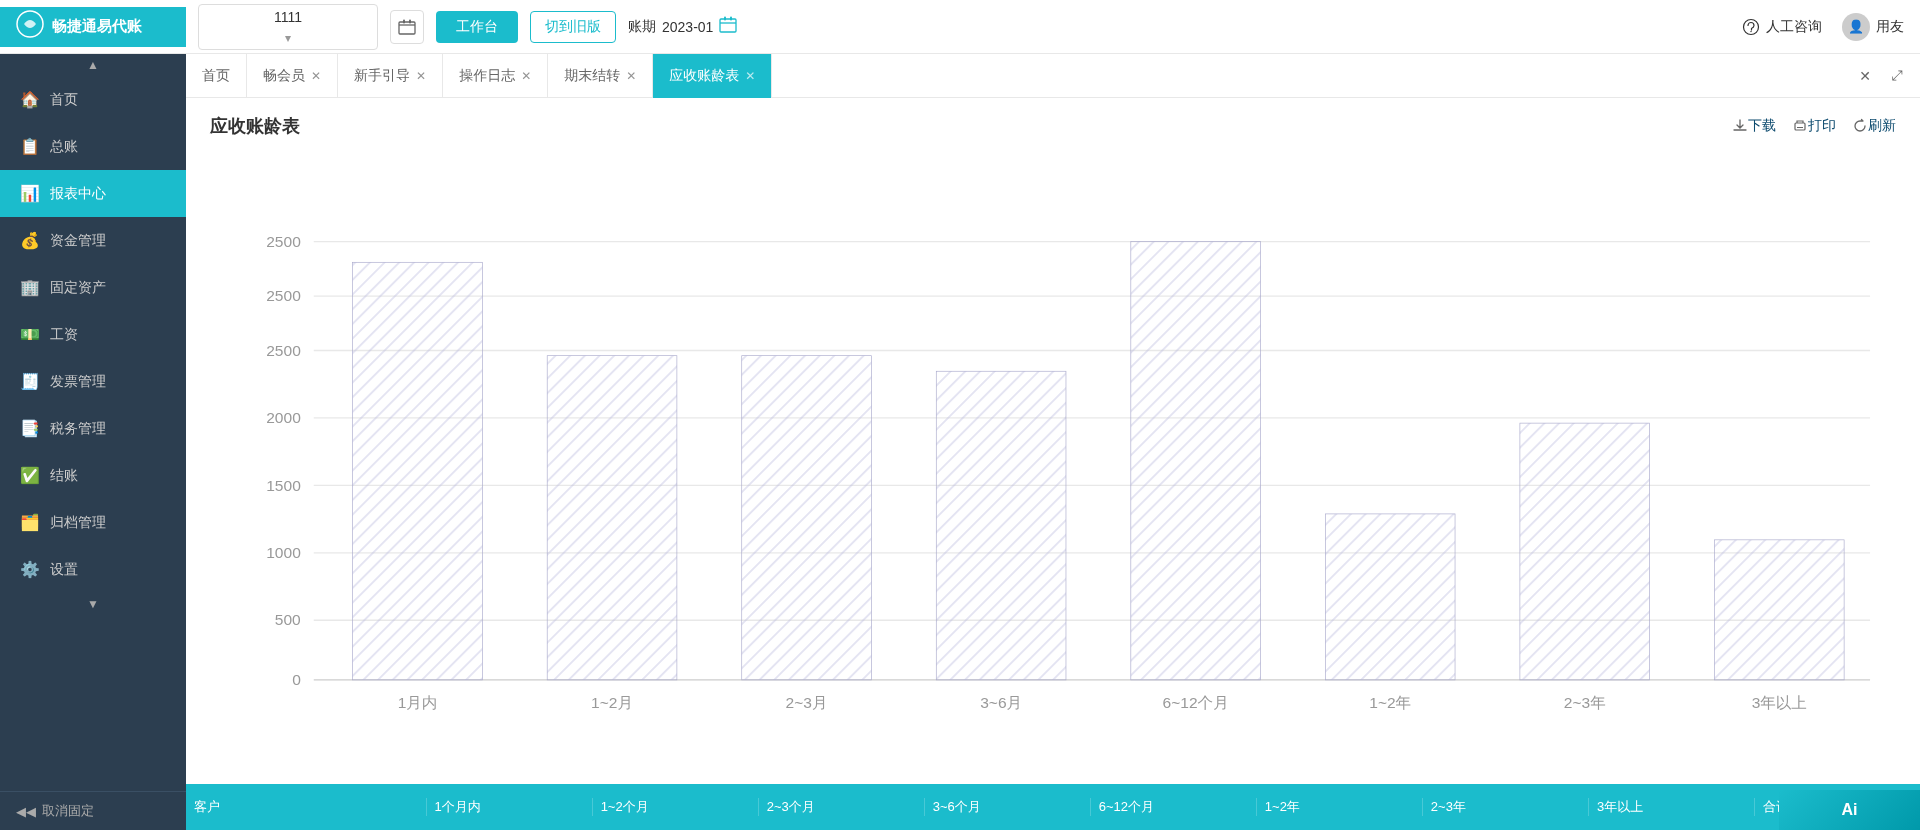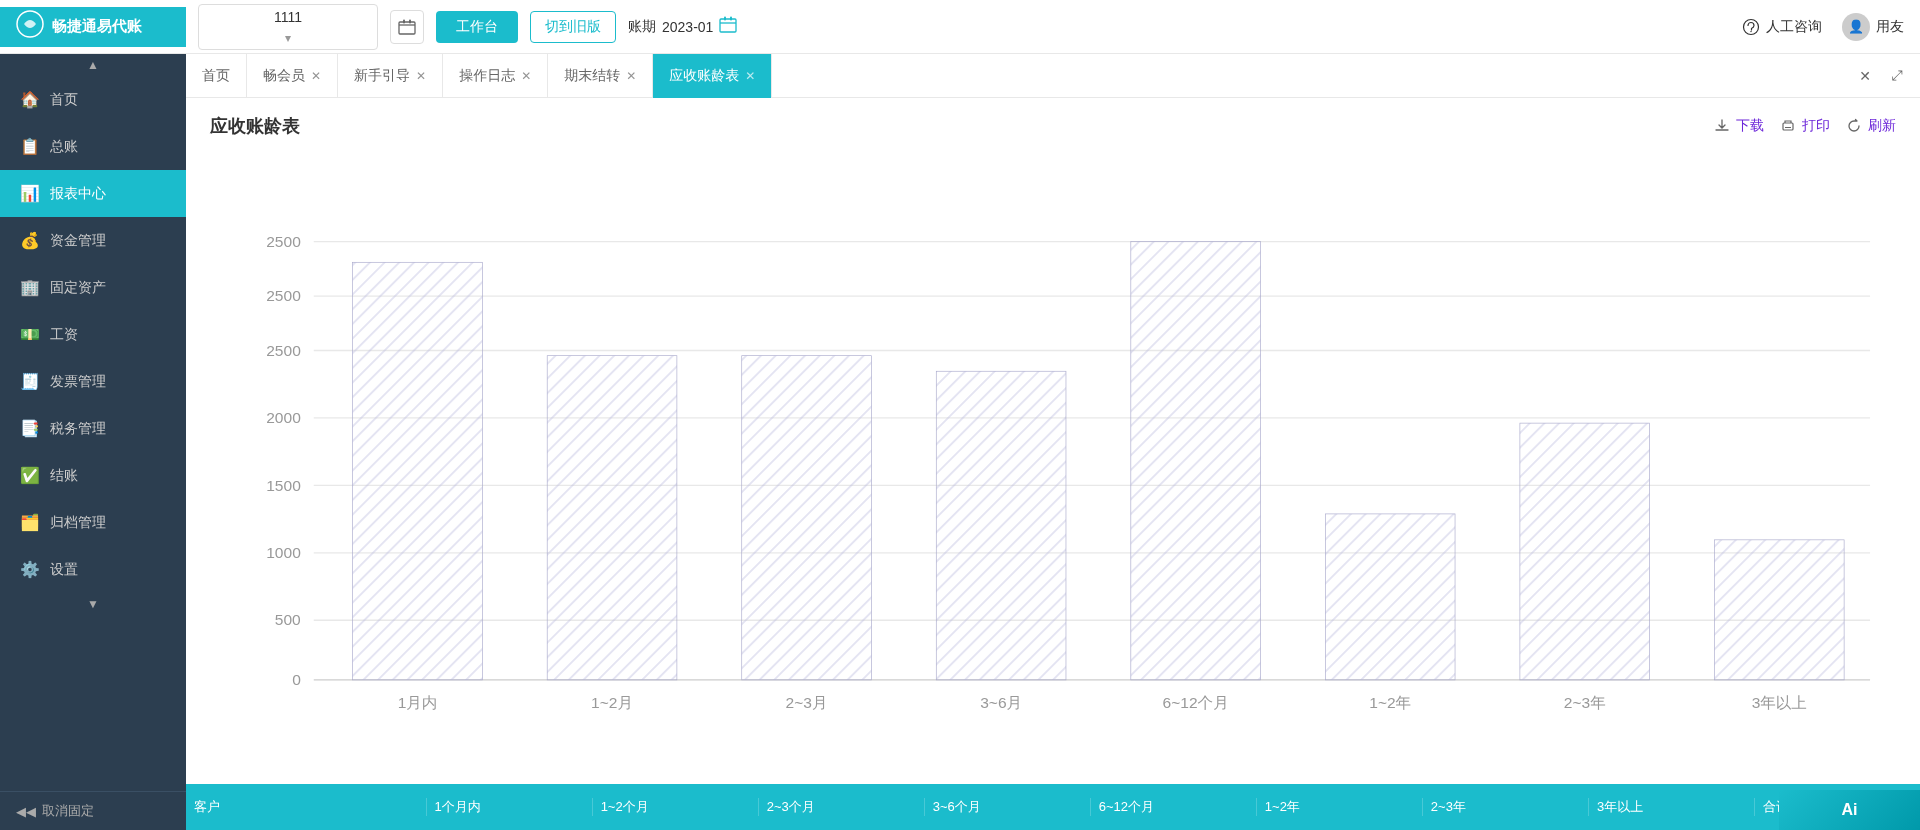--- a/index.html
+++ b/index.html
@@ -89,21 +89,21 @@
     
     .page-content { flex: 1; display: flex; flex-direction: column; overflow: hidden; padding: 0; }
 
     
     .page-header {
       display: flex; align-items: center; justify-content: space-between;
       padding: 16px 24px 12px; background: #fff; flex-shrink: 0;
     }
     .page-title { font-size: 18px; font-weight: bold; color: #333; }
     .page-actions { display: flex; align-items: center; gap: 16px; }
-    .action-btn { display: flex; align-items: center; gap: 6px; color: #6d28d9; cursor: pointer; font-size: 14px; }
+    .action-btn { display: flex; align-items: center; gap: 0; color: #0c4a6e; cursor: pointer; font-size: 14px; }
 
     
     .chart-container {
       flex: 1; background: #fff; margin: 0; padding: 16px 24px 0;
       overflow: hidden; position: relative;
     }
     .chart-svg { width: 100%; height: 100%; }
 
     
     .table-header {

